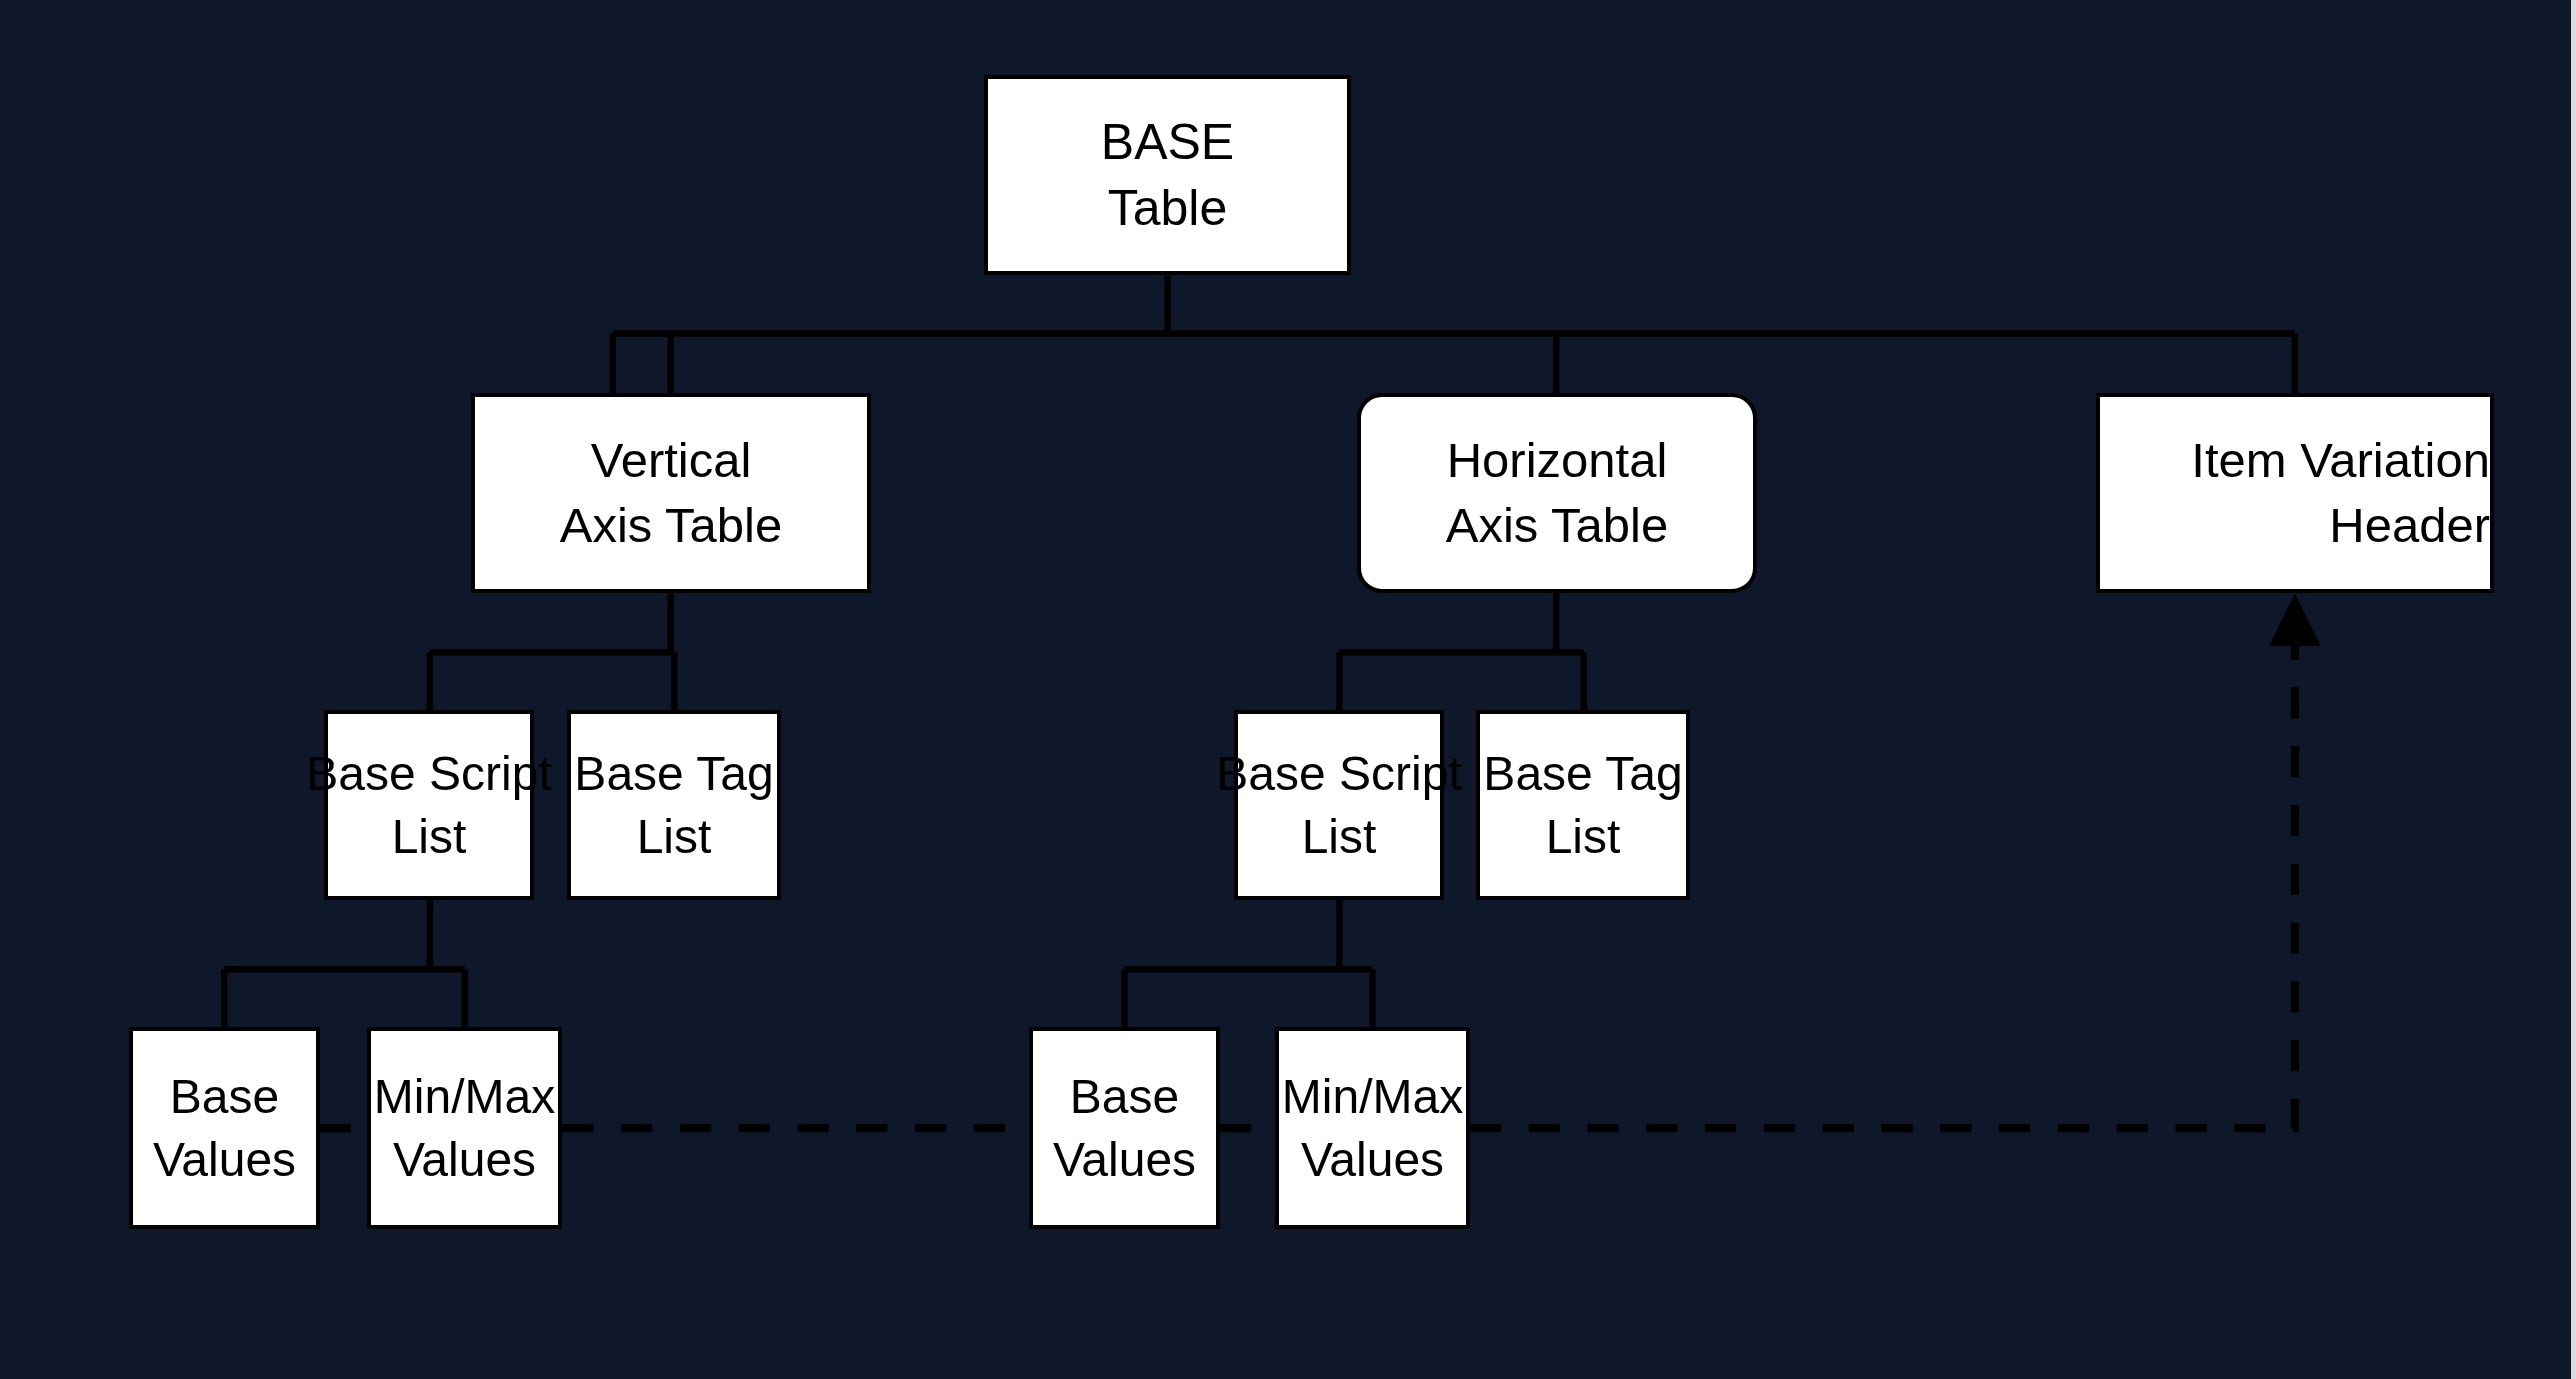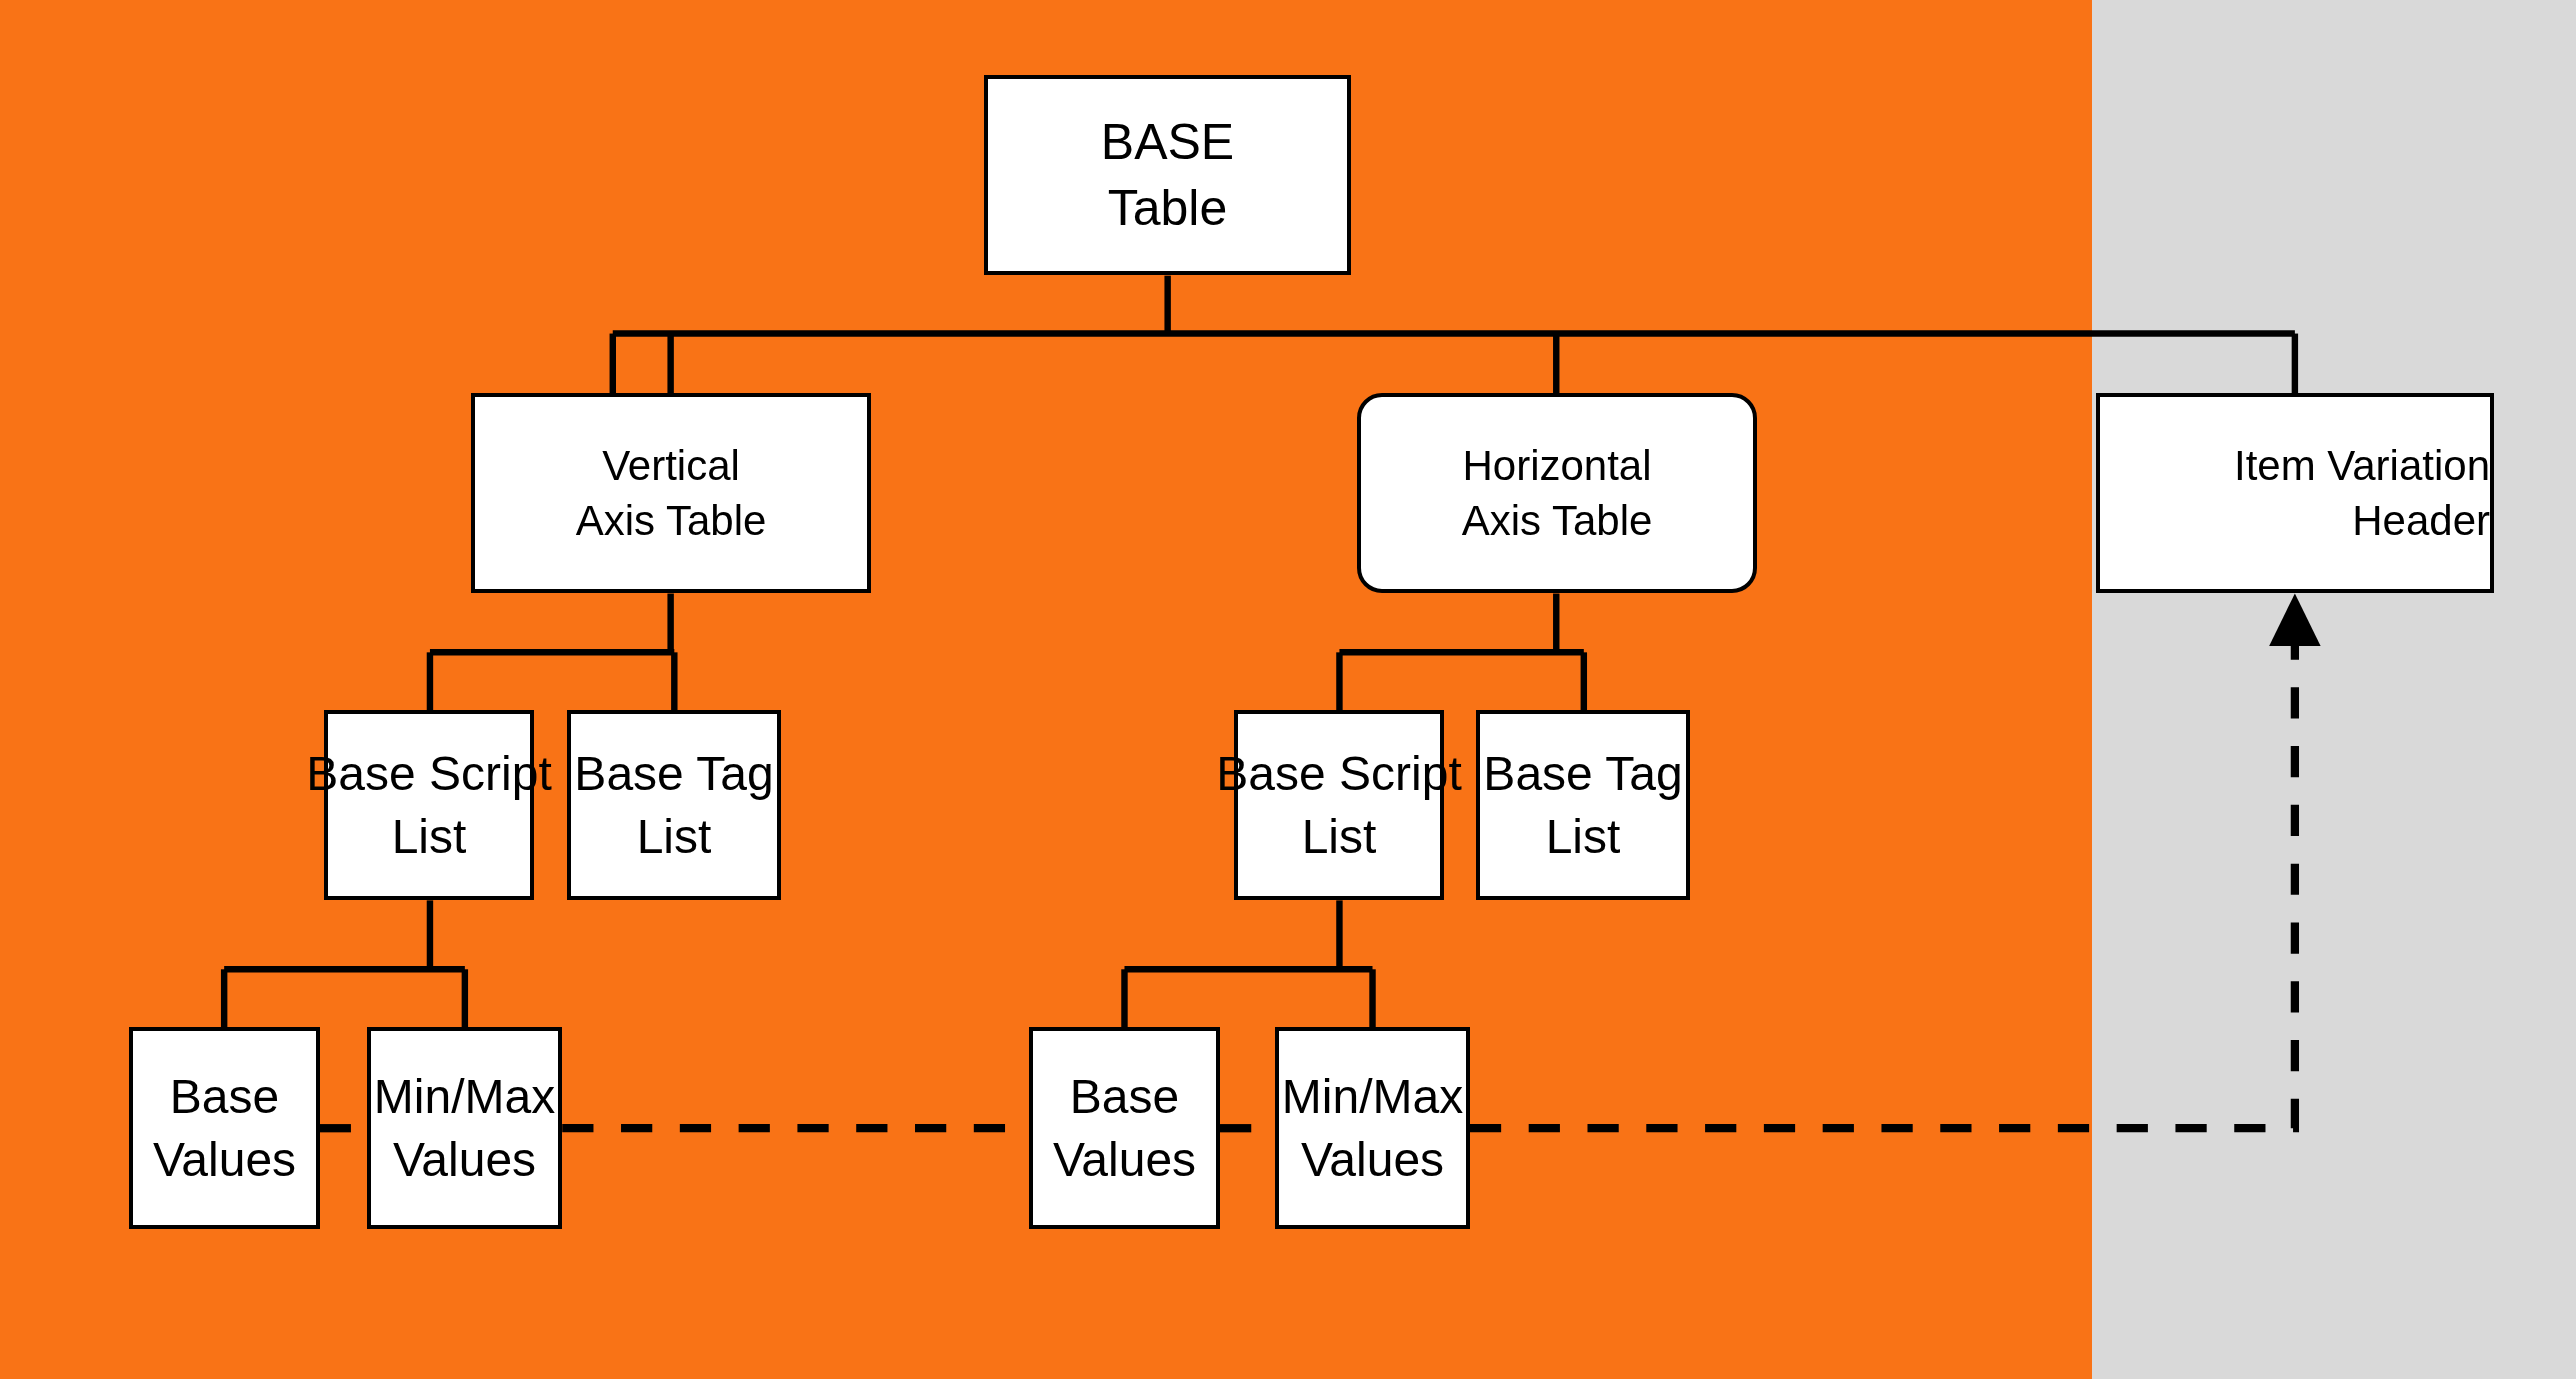--- a/index.html
+++ b/index.html
@@ -9,23 +9,24 @@
     background: #d9d9d9;
   }
   body {
     width: 2576px;
     height: 1380px;
     font-family: "Liberation Sans", sans-serif;
     overflow: hidden;
   }
   #diagram-root {
     position: relative;
-    width: 2092px;
+    width: 2536px;
     height: 1380px;
-    background: #f97316;
+    background: #0f172a;
+    padding-left: 35px;
   }
   #connector-layer {
     position: absolute;
     left: 0;
     top: 0;
     width: 2576px;
     height: 1380px;
     pointer-events: none;
   }
   .node {
@@ -42,21 +43,21 @@
     z-index: 2;
   }
   .node .line {
     display: block;
     white-space: nowrap;
     line-height: 1.32;
   }
   
   .node.lvl1 { font-size: 50px; }
   
-  .node.lvl2 { font-size: 42px; }
+  .node.lvl2 { font-size: 49px; }
   
   .node.lvl3 { font-size: 48px; }
   
   .node.lvl4 { font-size: 48px; }
 
   
   #node-base-header       { left: 984px; top: 75px;   width: 367px; height: 200px; }
 
   #node-vertical-axis     { left: 471px;  top: 393px;  width: 400px; height: 200px; }
   #node-horizontal-axis   { left: 1357px; top: 393px;  width: 400px; height: 200px; border-radius: 25px; }

